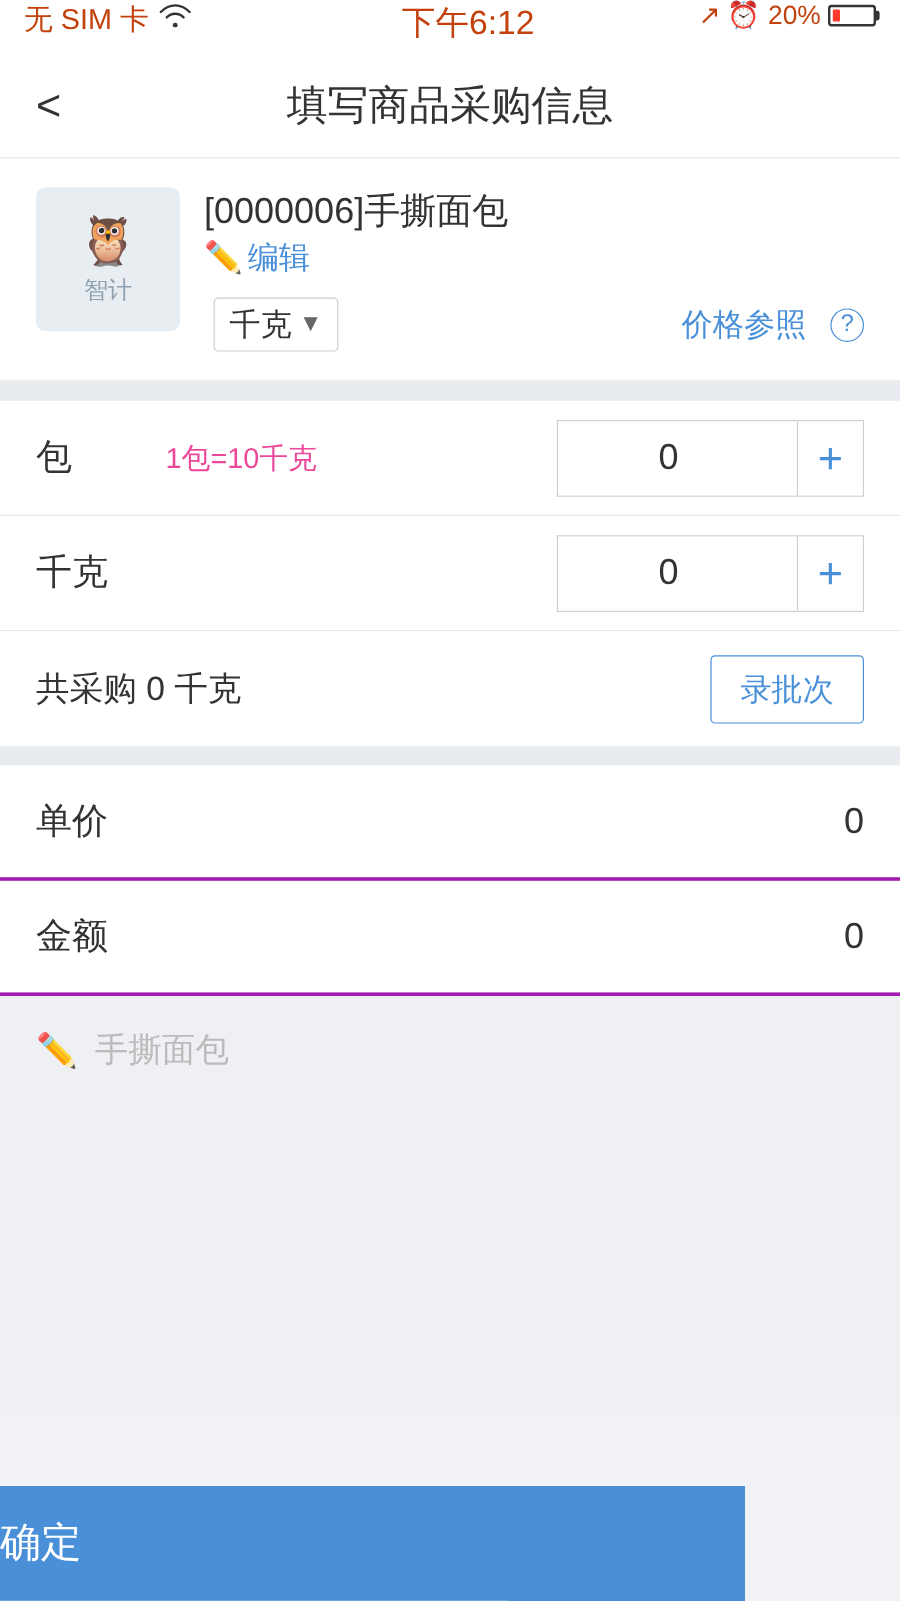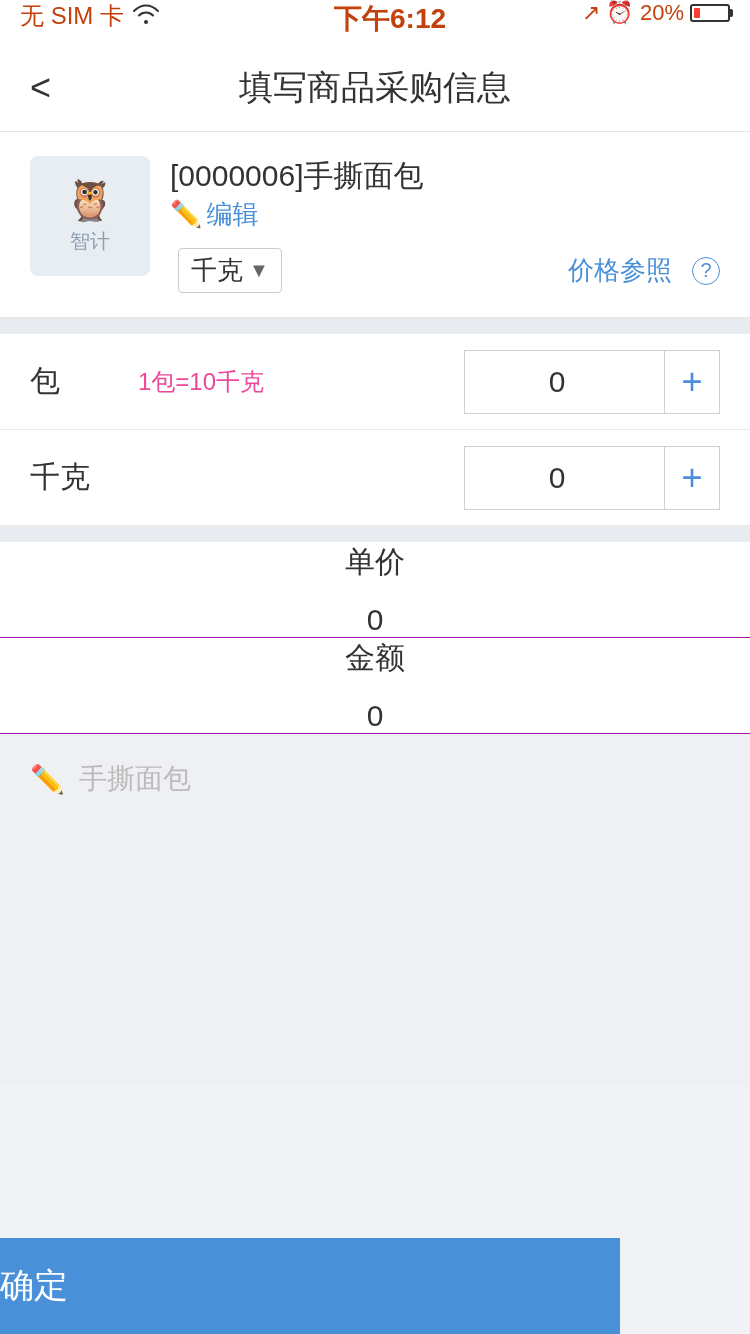--- a/index.html
+++ b/index.html
@@ -18,21 +18,21 @@
       height: 44px;
       background: #fff;
       display: flex;
       align-items: flex-start;
       justify-content: space-between;
       padding: 0 20px;
       font-size: 24px;
       color: #c2410c;
     }
     .status-left { display: flex; align-items: center; gap: 8px; }
-    .status-center { font-size: 28px; font-weight: 700; margin-left: 38px; }
+    .status-center { font-size: 28px; font-weight: 400; margin-left: 38px; }
     .status-right { display: flex; align-items: center; gap: 6px; font-size: 22px; }
     .battery {
       width: 40px; height: 18px; border: 2px solid #333; border-radius: 3px;
       position: relative; display: inline-flex; align-items: center; padding: 2px;
     }
     .battery::after {
       content: ''; width: 3px; height: 8px; background: #333;
       position: absolute; right: -5px; top: 50%; transform: translateY(-50%);
       border-radius: 0 2px 2px 0;
     }
@@ -238,22 +238,21 @@
     .price-section {
       background: #fff;
       margin-top: 0;
     }
     .price-row {
       display: flex;
       align-items: center;
       justify-content: space-between;
       padding: 0 30px;
       height: 96px;
-      border-bottom: 1px solid #a21caf;
-      flex-direction: column;
+      border-bottom: 3px solid #a21caf;
     }
     .price-label {
       font-size: 30px;
       color: #333;
     }
     .price-value {
       font-size: 30px;
       color: #333;
     }
 
@@ -379,20 +378,24 @@
 
     <div class="input-row">
       <span class="input-label">千克</span>
       <div class="input-right">
         <input class="qty-input" type="number" value="0" style="">
         <div class="plus-btn">+</div>
       </div>
     </div>
   </div>
 
+  <div class="total-row">
+    <span class="total-text">共采购 0 千克</span>
+    <button class="batch-btn">录批次</button>
+  </div>
 
   <div class="separator"></div>
 
   <div class="price-section">
     <div class="price-row">
       <span class="price-label">单价</span>
       <span class="price-value">0</span>
     </div>
     <div class="price-row">
       <span class="price-label">金额</span>

